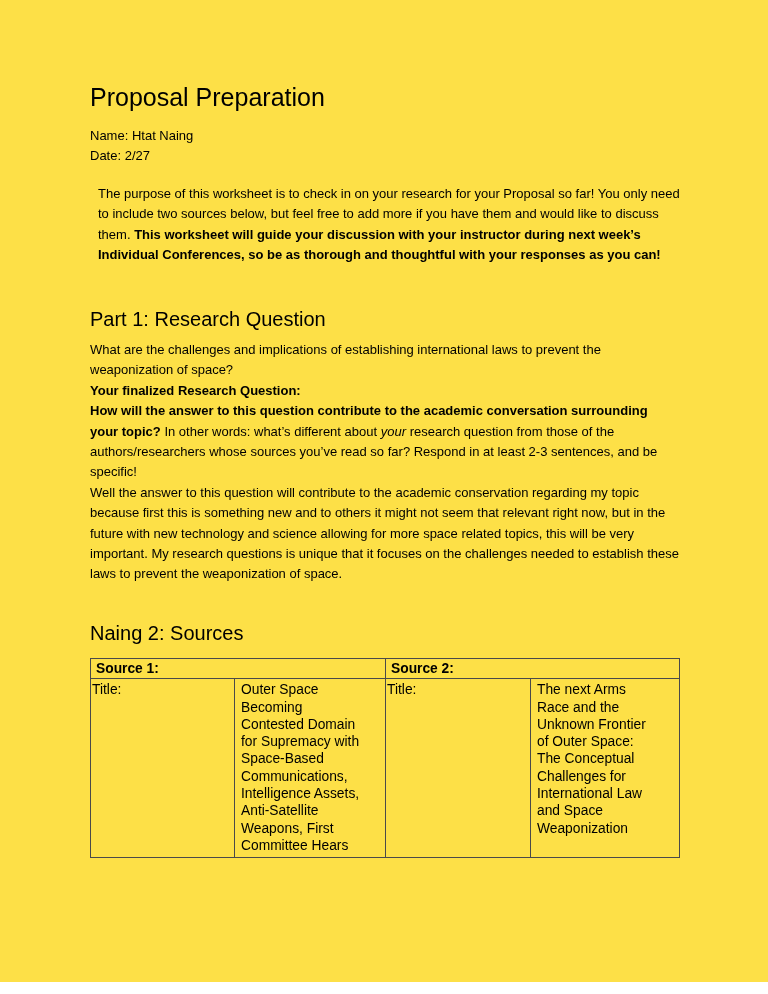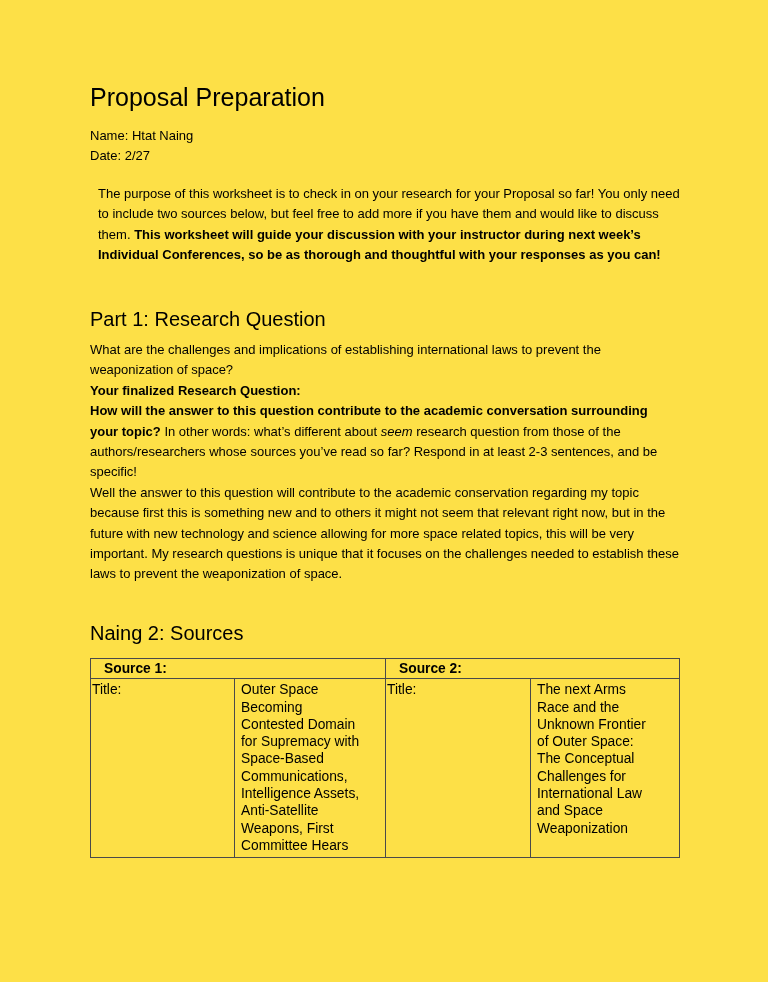--- a/index.html
+++ b/index.html
@@ -78,21 +78,21 @@
     table-layout: fixed;
     font-size: 13.8px;
     line-height: 17.3px;
   }
   .sources-table td {
     border: 1px solid #4a4a4a;
     vertical-align: top;
   }
   .sources-table td.hdr {
     font-weight: 700;
-    padding: 1px 5px 1px 13px;
+    padding: 1px 5px 1px 5px;
     height: 17px;
   }
   .sources-table td.lbl {
     padding: 2px 5px 2px 1px;
     margin-top: 11px;
   }
   .sources-table td.val {
     padding: 2px 20px 3px 6px;
   }
 </style>
@@ -108,21 +108,21 @@
     <p>Date: 2/27</p>
   </div>
 
   <p class="intro body-text"><span>The purpose of this worksheet is to check in on your research for your Proposal so far! You only need to include two sources below, but feel free to add more if you have them and would like to discuss them. </span><strong>This worksheet will guide your discussion with your instructor during next week’s Individual Conferences, so be as thorough and thoughtful with your responses as you can!</strong></p>
 
   <h2 class="heading h-part1">Part 1: Research Question</h2>
 
   <div class="part1-body body-text">
     <p>What are the challenges and implications of establishing international laws to prevent the weaponization of space?</p>
     <p><strong>Your finalized Research Question:</strong></p>
-    <p><strong>How will the answer to this question contribute to the academic conversation surrounding your topic?</strong><span> In other words: what’s different about </span><em>seem</em><span> research question from those of the authors/researchers whose sources you’ve read so far? Respond in at least 2-3 sentences, and be specific!</span></p>
+    <p><strong>How will the answer to this question contribute to the academic conversation surrounding your topic?</strong><span> In other words: what’s different about </span><em>your</em><span> research question from those of the authors/researchers whose sources you’ve read so far? Respond in at least 2-3 sentences, and be specific!</span></p>
     <p>Well the answer to this question will contribute to the academic conservation regarding my topic because first this is something new and to others it might not seem that relevant right now, but in the future with new technology and science allowing for more space related topics, this will be very important. My research questions is unique that it focuses on the challenges needed to establish these laws to prevent the weaponization of space.</p>
   </div>
 
   <h2 class="heading h-part2">Naing 2: Sources</h2>
 
   <table class="sources-table">
     <colgroup>
       <col style="width:144px">
       <col style="width:151px">
       <col style="width:145px">

